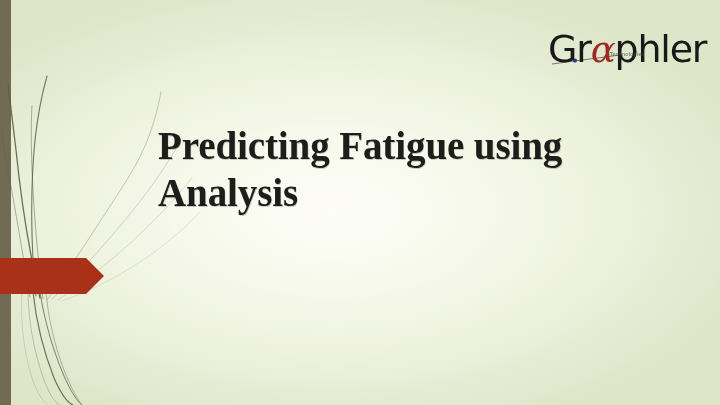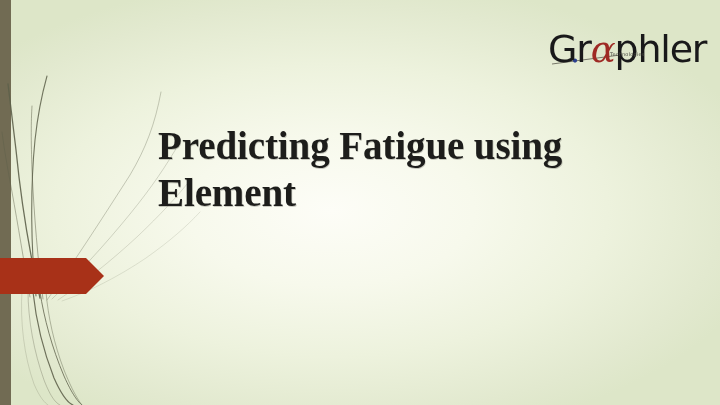--- a/index.html
+++ b/index.html
@@ -135,21 +135,21 @@
       <path d="M22 290 C 20 322 24 356 34 384 C 40 398 45 403 48 405" stroke-width="0.7" opacity="0.28"></path>
     </g>
   </svg>
 
   <svg id="chevron" viewBox="0 0 104 36" preserveAspectRatio="none">
     <polygon points="0,0 86,0 104,18 86,36 0,36" fill="#a83118"></polygon>
   </svg>
 
   <div id="title">
     <div>Predicting Fatigue using</div>
-    <div>Element</div>
+    <div>Analysis</div>
   </div>
 
   <div id="logo">
     <svg id="logo-graphic" viewBox="0 0 130 32">
       <line x1="4" y1="26" x2="72" y2="17" stroke="#6a6a5c" stroke-width="0.9"></line>
       <circle cx="27" cy="22.6" r="2.1" fill="#2b3f8f"></circle>
     </svg>
     <div id="logo-text"><span>Gr</span><span id="logo-alpha">α</span><span>phler</span></div>
     <div id="logo-sub">Technologies</div>
   </div>

